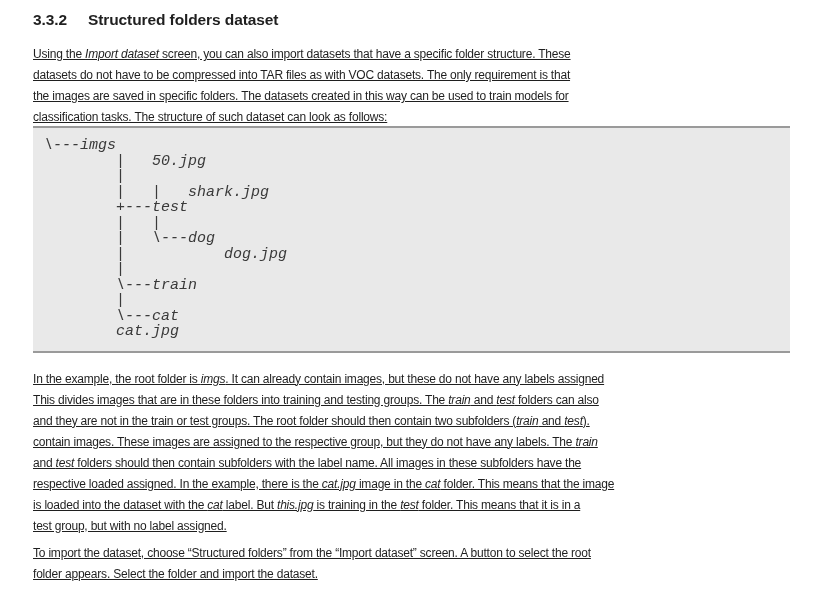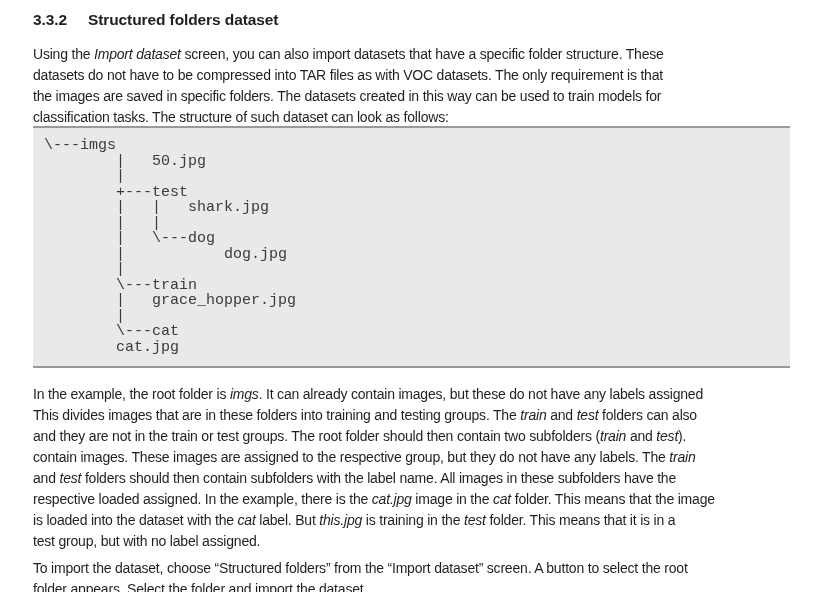--- a/index.html
+++ b/index.html
@@ -23,40 +23,42 @@
   .section-heading{
     margin:10px 0 0 0;
     font-size:15.5px;
     line-height:19px;
     font-weight:bold;
     letter-spacing:-0.1px;
     white-space:nowrap;
   }
   .section-number{display:inline-block;min-width:55px;}
   .para{
-    font-size:14px;
+    font-size:12px;
     line-height:21px;
     letter-spacing:-0.2px;
+    text-decoration:underline;
   }
   .para .line{white-space:pre;height:21px;}
   .para-intro{margin-top:15px;}
   .para-explanation{margin-top:15px;}
   .para-instructions{margin-top:6px;}
   .codeblock{
     margin:-2px 0 16px 0;
     width:757px;
     box-sizing:border-box;
     background:var(--code-bg);
     border-top:2px solid var(--code-border);
     border-bottom:2px solid var(--code-border);
     padding:10px 10px 11px 11px;
     font-family:"Liberation Mono",monospace;
     font-size:15px;
     line-height:15.5px;
     color:var(--code-text);
+    font-style:italic;
   }
   .codeblock .code-line{white-space:pre;height:15.5px;}
   i{font-style:italic;}
 </style>
 </head>
 <body>
 
 <div class="page">
 
   <h3 class="section-heading">
@@ -67,28 +69,27 @@
       <div class="line"><span>Using the </span><i>Import dataset</i><span> screen, you can also import datasets that have a specific folder structure. These</span></div>
       <div class="line"><span>datasets do not have to be compressed into TAR files as with VOC datasets. The only requirement is that</span></div>
       <div class="line"><span>the images are saved in specific folders. The datasets created in this way can be used to train models for</span></div>
       <div class="line"><span>classification tasks. The structure of such dataset can look as follows:</span></div>
     </div>
 
   <div class="codeblock">
       <div class="code-line">\---imgs</div>
       <div class="code-line">        |   50.jpg</div>
       <div class="code-line">        |</div>
+      <div class="code-line">        |   |   shark.jpg</div>
       <div class="code-line">        +---test</div>
-      <div class="code-line">        |   |   shark.jpg</div>
       <div class="code-line">        |   |</div>
       <div class="code-line">        |   \---dog</div>
       <div class="code-line">        |           dog.jpg</div>
       <div class="code-line">        |</div>
       <div class="code-line">        \---train</div>
-      <div class="code-line">        |   grace_hopper.jpg</div>
       <div class="code-line">        |</div>
       <div class="code-line">        \---cat</div>
       <div class="code-line">        cat.jpg</div>
     </div>
 
   <div class="para para-explanation">
       <div class="line"><span>In the example, the root folder is </span><i>imgs</i><span>. It can already contain images, but these do not have any labels assigned</span></div>
       <div class="line"><span>This divides images that are in these folders into training and testing groups. The </span><i>train</i><span> and </span><i>test</i><span> folders can also</span></div>
       <div class="line"><span>and they are not in the train or test groups. The root folder should then contain two subfolders (</span><i>train</i><span> and </span><i>test</i><span>).</span></div>
       <div class="line"><span>contain images. These images are assigned to the respective group, but they do not have any labels. The </span><i>train</i></div>

